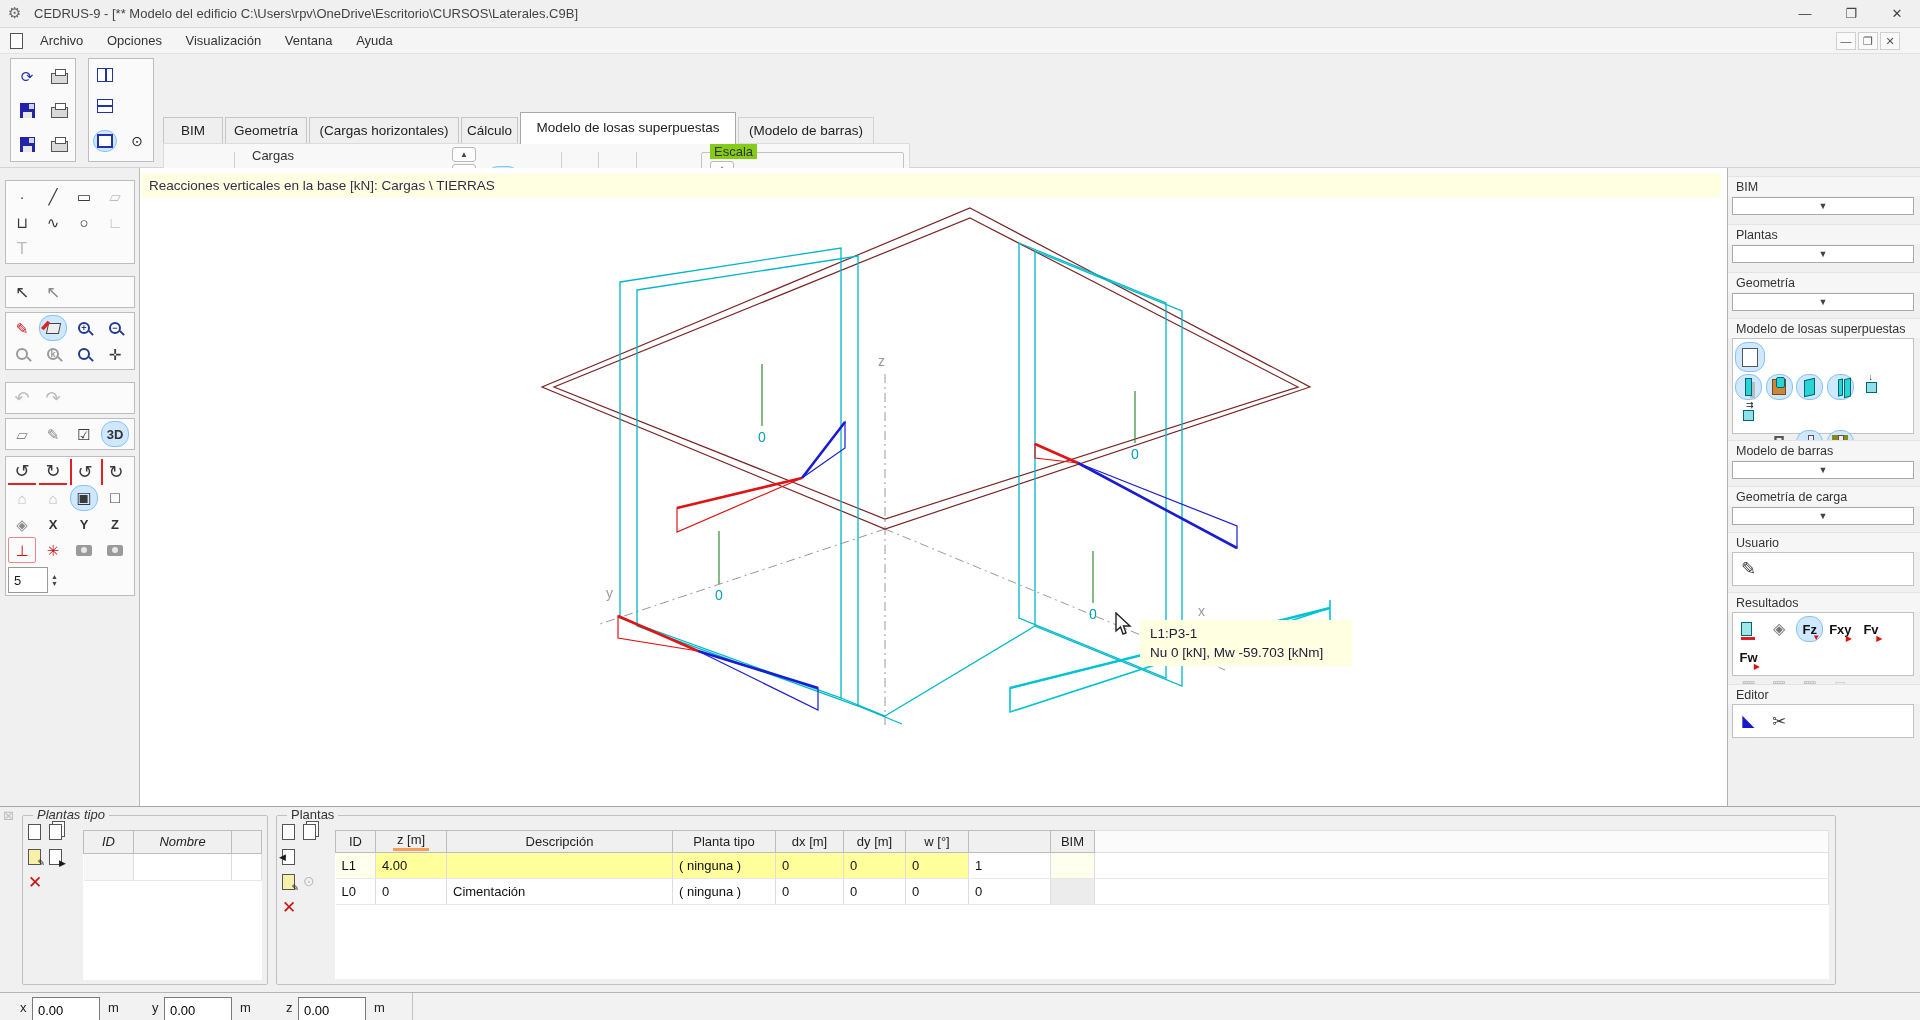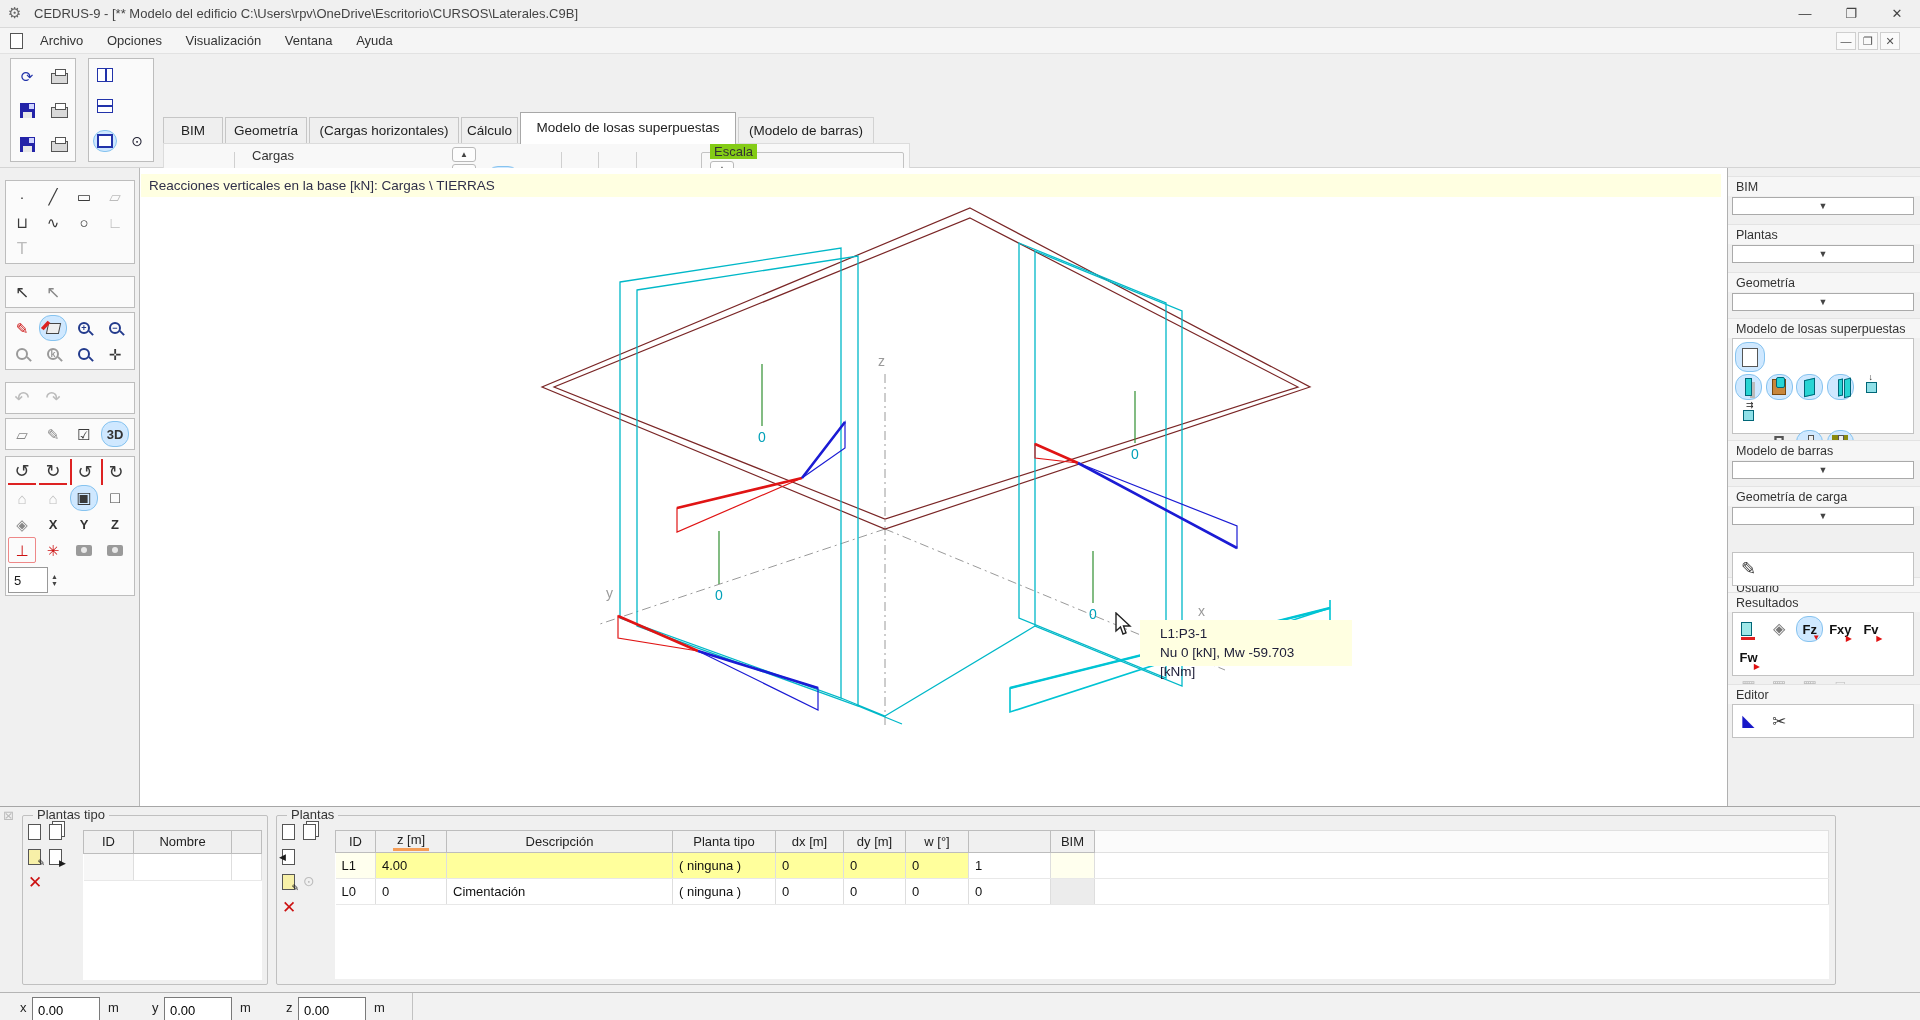--- a/index.html
+++ b/index.html
@@ -80,21 +80,21 @@
   #lefttools { position:absolute; left:0; top:168px; width:140px; height:638px; background:#f0f0f0; border-right:1px solid #b9b9b9; }
   .tgroup { position:absolute; left:5px; width:130px; background:#fbfbfb; border:1px solid #bdbdbd; padding:2px; }
   .trow { display:flex; gap:3px; }
   .tcell { width:28px; height:26px; display:flex; align-items:center; justify-content:center; }
   .txtbtn { font-weight:bold; font-size:13px; color:#333; }
 
   
   #canvas { position:absolute; left:140px; top:168px; width:1587px; height:638px; background:#ffffff; overflow:hidden; }
   #canvtitle { position:absolute; left:1px; top:6px; width:1580px; height:23px; background:#ffffe1; color:#30304a; font-size:13.5px; padding:4px 8px; }
   #scene { position:absolute; left:0; top:28px; }
-  #tooltip { position:absolute; left:1000px; top:452px; width:212px; height:46px; background:#ffffe1; color:#20203a; font-size:13.5px; padding:4px 20px; line-height:19px; z-index:5; }
+  #tooltip { position:absolute; left:1000px; top:452px; width:212px; height:46px; background:#ffffe1; color:#20203a; font-size:13.5px; padding:4px 10px; line-height:19px; z-index:5; }
   #cursor { position:absolute; left:974px; top:444px; z-index:6; }
 
   
   #sidebar { position:absolute; left:1727px; top:168px; width:193px; height:638px; background:#f0f0f0; border-left:1px solid #b0b0b0; }
   .sblabel { position:absolute; left:0; width:192px; height:20px; padding:3px 8px; color:#333; border-top:1px solid #e3e3e3; background:#f6f6f6; font-size:12.5px; }
   .sbdd { position:absolute; left:4px; width:182px; height:18px; background:#fff; border:1px solid #aaa; text-align:center; font-size:9px; color:#444; line-height:17px; }
   .sbpanel { position:absolute; left:4px; width:182px; background:#fff; border:1px solid #c2c2c2; padding:2px; }
   .sbbtn { width:27px; height:26px; display:inline-flex; align-items:center; justify-content:center; vertical-align:middle; margin:1px 0; }
   .fbtn { font-weight:bold; font-size:13px; color:#111; position:relative; }
   .fbtn .fa { position:absolute; font-size:8px; color:#e01010; right:2px; bottom:-1px; }
@@ -449,21 +449,21 @@
         </span>
     </div>
   </div>
 
   <div class="sblabel" style="top:272px;">Modelo de barras</div>
   <div class="sbdd" style="top:293px;">▼</div>
 
   <div class="sblabel" style="top:318px;">Geometría de carga</div>
   <div class="sbdd" style="top:339px;">▼</div>
 
-  <div class="sblabel" style="top:364px;margin-top:45px;">Usuario</div>
+  <div class="sblabel" style="top:364px;">Usuario</div>
   <div class="sbpanel" style="top:384px;height:34px;">
     <span class="sbbtn g" style="font-size:18px;">✎</span>
   </div>
 
   <div class="sblabel" style="top:424px;">Resultados</div>
   <div class="sbpanel" style="top:444px;height:64px;">
     <div>
       <span class="sbbtn">
           <span class="i-wallres"></span>
         </span>
@@ -496,21 +496,21 @@
   <div class="sblabel" style="top:516px;">Editor</div>
   <div class="sbpanel" style="top:536px;height:34px;">
     <span class="sbbtn g" style="color:#1818c8;font-size:16px;">◣</span>
     <span class="sbbtn g" style="font-size:17px;">✂</span>
   </div>
 </div>
 
 <div id="bottompanel">
   <span class="g gray" style="position:absolute;left:3px;top:2px;font-size:13px;">⊠</span>
 
-  <div class="fset" style="left:22px;width:246px;">
+  <div class="fset" style="left:22px;width:246px;font-style:italic;">
     <span class="legend">Plantas tipo</span>
     <div class="iconcol">
       <div class="irow">
         <span class="i-page"></span>
         <span class="i-pages"></span>
       </div>
       <div class="irow">
         <span class="i-page yellow">
             <span class="ov">✎</span>
           </span>

